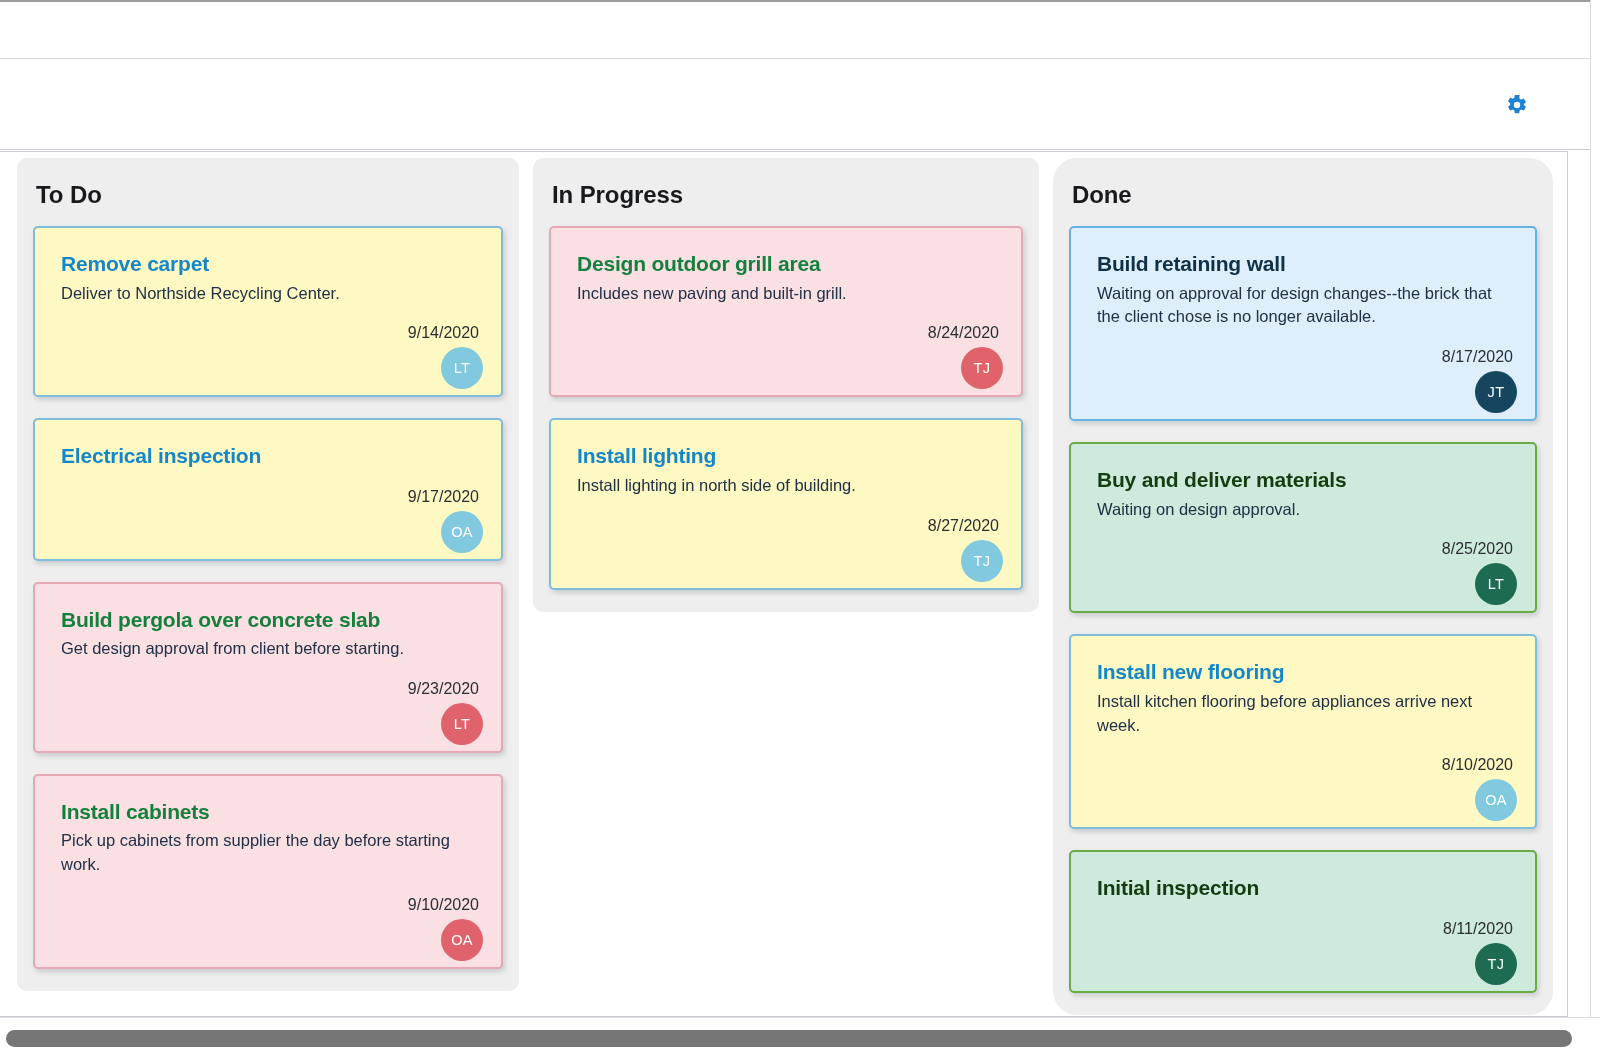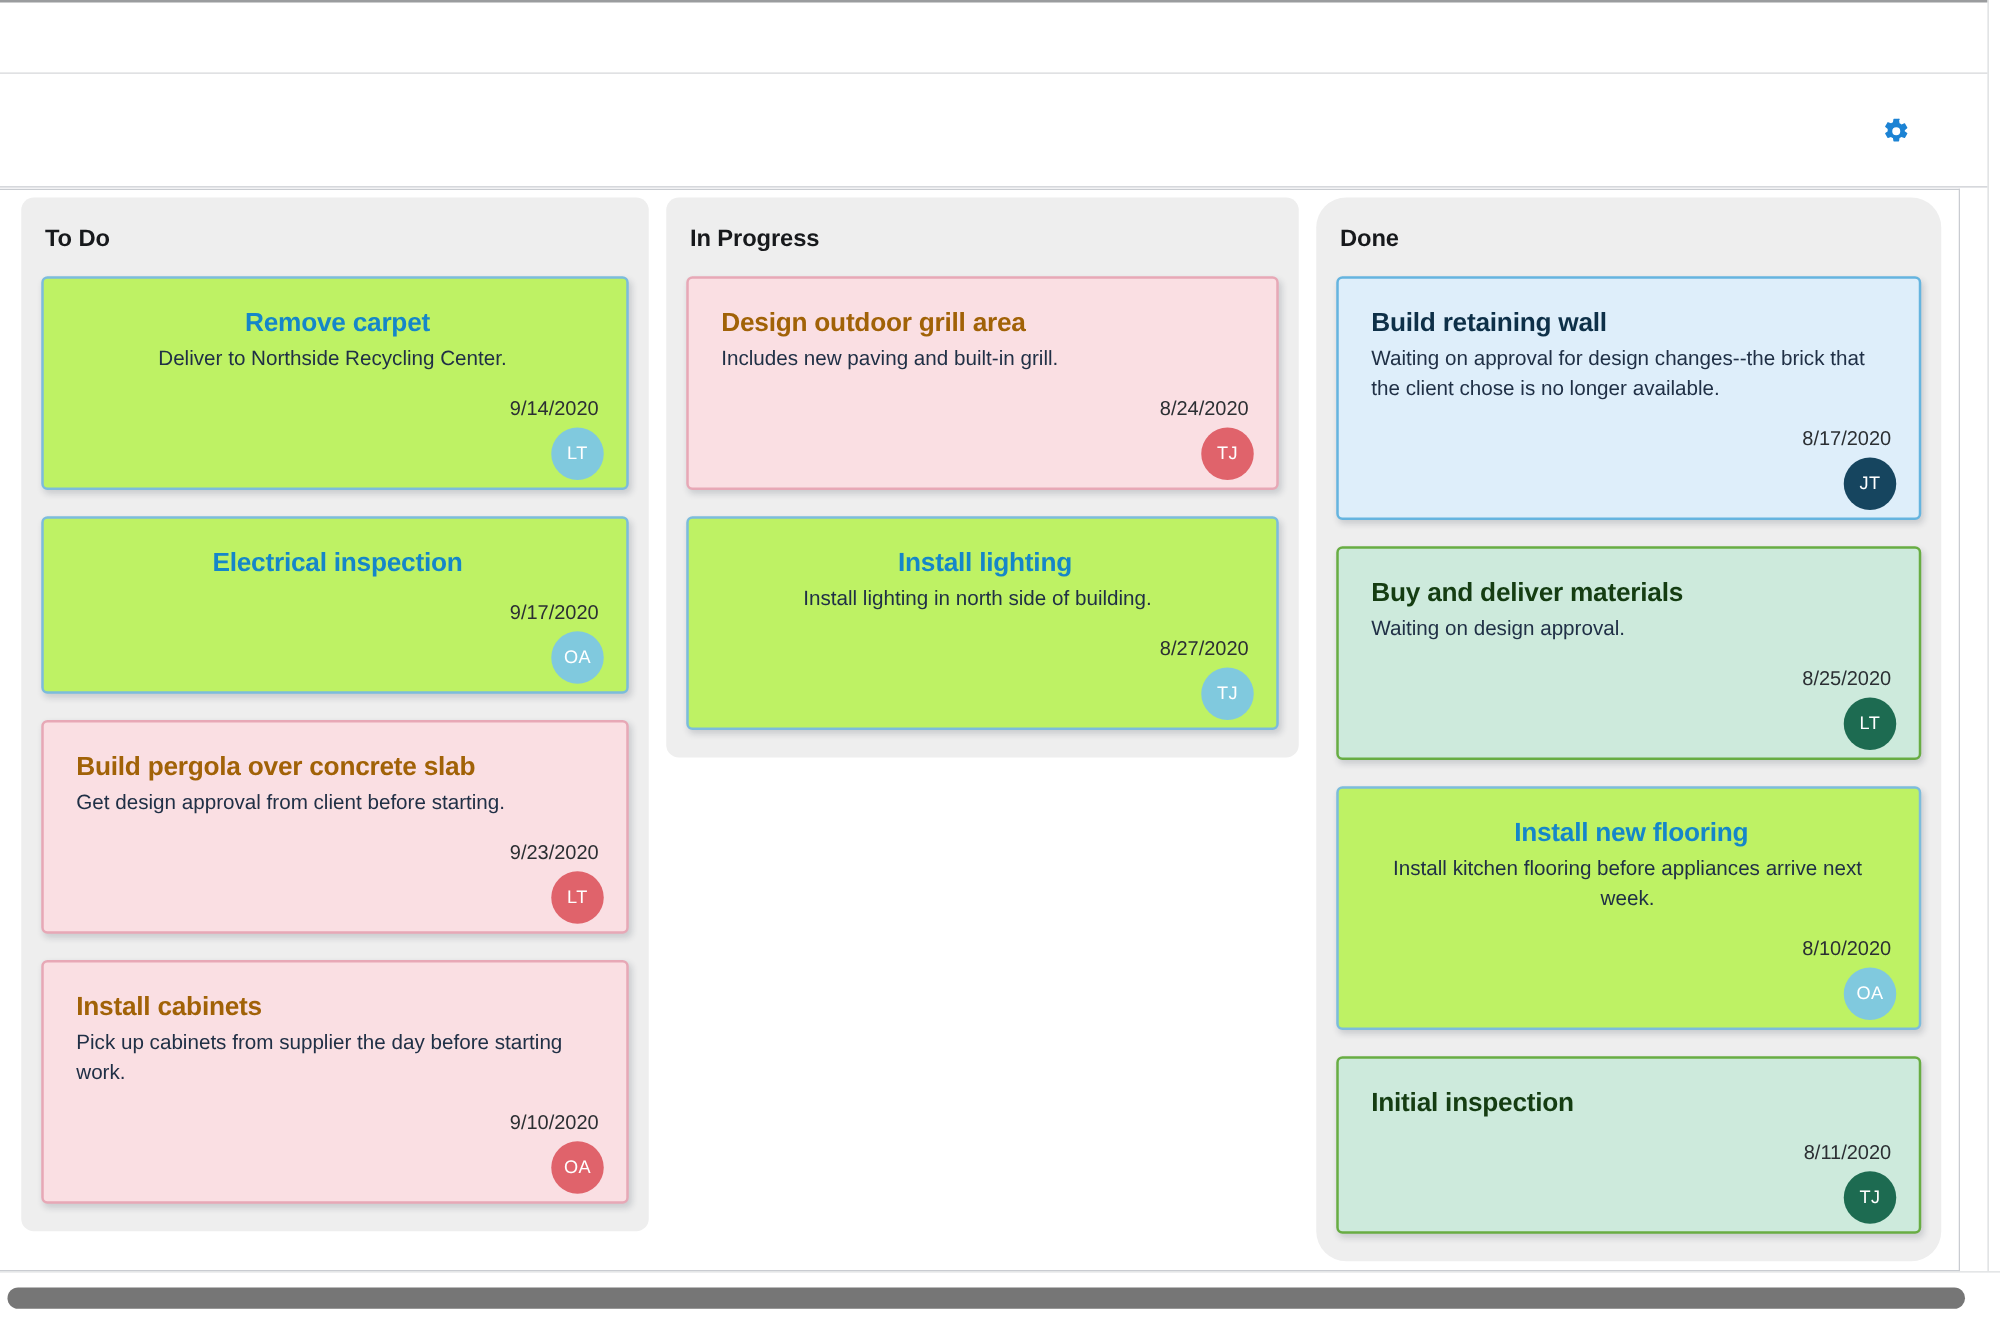--- a/index.html
+++ b/index.html
@@ -88,21 +88,21 @@
     border-radius: 10px;
     padding: 24px 16px 22px 16px;
     width: 502px;
     flex: 0 0 auto;
   }
   .column.col-todo { width: 502px; }
   .column.col-inprogress { width: 506px; }
   .column.col-done { width: 500px; border-radius: 24px; }
 
   .column-title {
-    font-size: 19px;
+    font-size: 24px;
     font-weight: 700;
     color: #17191c;
     letter-spacing: -0.1px;
     margin: 0 0 18px 3px;
     line-height: 1.1;
   }
 
   .cards { display: flex; flex-direction: column; gap: 21px; }
 
   
@@ -157,25 +157,25 @@
     color: #ffffff;
     font-size: 14.5px;
     font-weight: 400;
     letter-spacing: 0.4px;
     flex: 0 0 auto;
     margin-right: -4px;
     margin-bottom: -10px;
   }
 
   
-  .card.v-white       { background:#bef264; border-color:#7cbcdc;text-align:center; }
+  .card.v-white       { background:#fef9c3; border-color:#7cbcdc; }
   .card.v-white .card-title { color:#1586c9; }
 
   .card.v-pink        { background:#fadfe3; border-color:#e7a8b6; }
-  .card.v-pink .card-title { color:#a16207; }
+  .card.v-pink .card-title { color:#15803d; }
 
   .card.v-blue        { background:#deeefa; border-color:#65b4df; }
   .card.v-blue .card-title { color:#0e3048; }
 
   .card.v-green       { background:#cdeadc; border-color:#68ad43; }
   .card.v-green .card-title { color:#153d12; }
 
   
   .av-lightblue { background:#80c9de; }
   .av-red       { background:#e0636b; }

